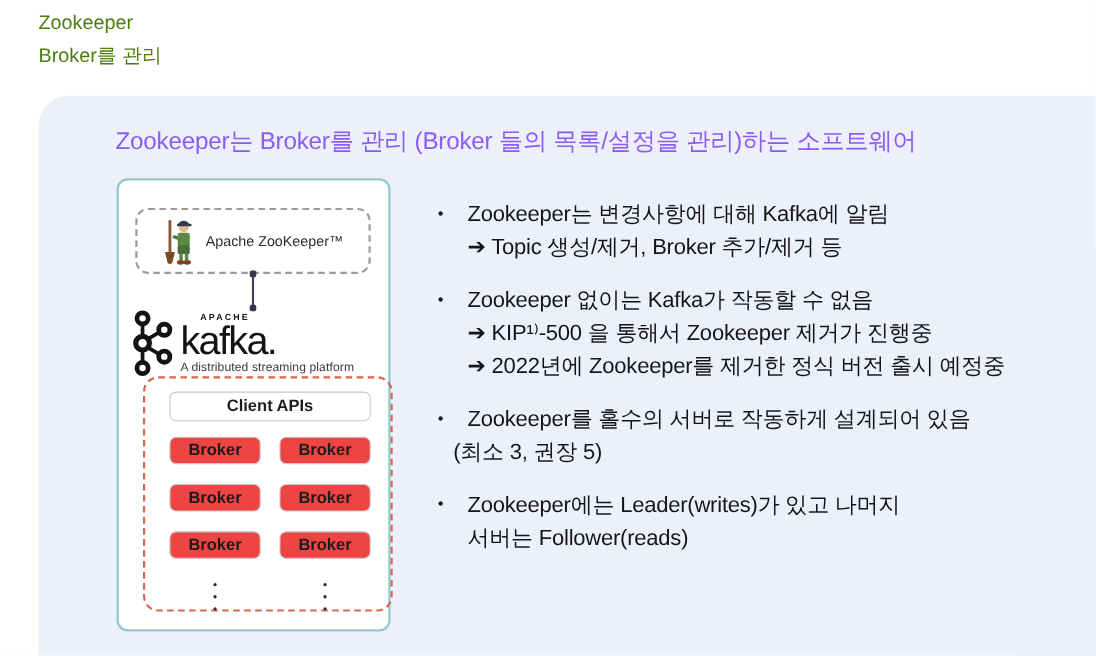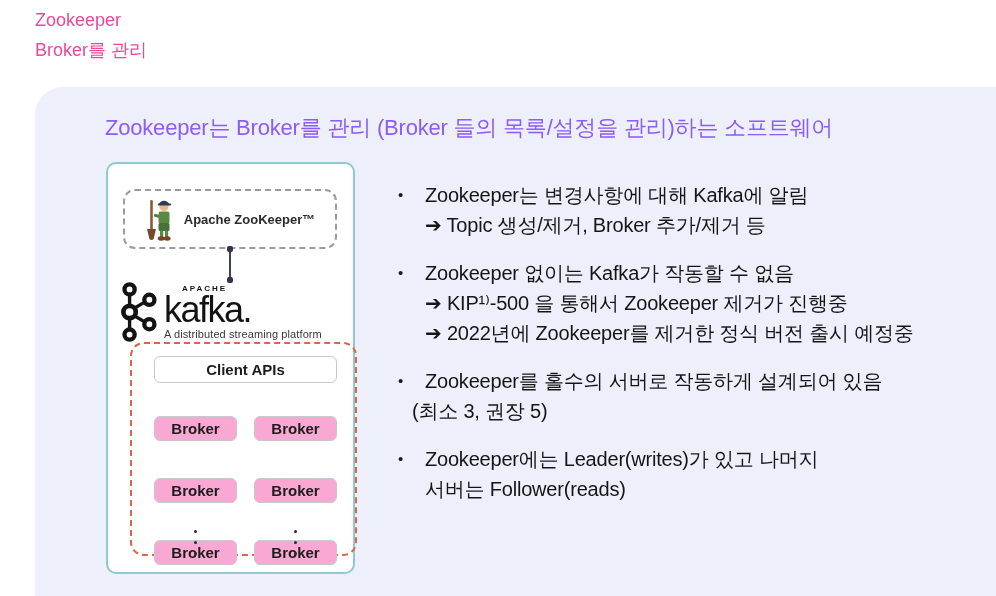--- a/index.html
+++ b/index.html
@@ -2,58 +2,58 @@
 <html><head>
 <meta charset="utf-8">
 <style>
   * { margin:0; padding:0; box-sizing:border-box; }
   html,body { width:996px; height:596px; overflow:hidden; background:#ffffff;
     font-family:"Liberation Sans","DejaVu Sans",sans-serif; color:#161616; }
 
   .page { position:relative; width:996px; height:596px; }
 
   
-  .page-heading { position:absolute; left:35px; top:5px; font-size:18px; line-height:30px; font-weight:500; color:#ec4899; }
+  .page-heading { position:absolute; left:35px; top:5px; font-size:18px; line-height:30px; font-weight:500; color:#4d7c0f; }
 
   
   .panel { position:absolute; left:35px; top:87px; right:-40px; bottom:-40px;
     background:#edf0fa; border-radius:28px; }
 
   .slide-title { position:absolute; left:70px; top:26px; font-size:22px; font-weight:500; color:#8b5cf6; letter-spacing:-0.2px; }
 
   
   .diagram { position:absolute; left:71px; top:75px; width:249px; height:412px;
     background:#ffffff; border:2px solid #8ec9cd; border-radius:10px; }
 
   .zk-box { position:absolute; left:15px; top:25px; width:214px; height:60px;
     border:2px dashed #9b9b9b; border-radius:12px;
     display:flex; align-items:center; justify-content:center; gap:7px; background:#fff; }
-  .zk-label { font-size:13px; font-weight:bold; color:#2b2b2b; }
+  .zk-label { font-size:13px; font-weight:normal; color:#2b2b2b; }
 
   .connector { position:absolute; left:121px; top:84px; width:2px; height:32px; background:#3e4057; }
   .connector .dot { position:absolute; left:-2px; width:6px; height:6px; background:#33344a; border-radius:2px; }
   .connector .dot.top { top:-2px; } .connector .dot.bot { bottom:-3px; }
 
   .kafka-logo { position:absolute; left:8px; top:116px; display:flex; align-items:center; }
   .kafka-text { display:flex; flex-direction:column; margin-left:2px; }
   .kafka-apache { font-size:8px; font-weight:bold; letter-spacing:2px; color:#141414; margin-left:18px; }
   .kafka-name { font-size:36px; font-weight:normal; letter-spacing:-1.5px; color:#131313; line-height:0.92; }
   .kafka-tagline { font-size:11px; color:#3a3a3a; margin-top:2px; letter-spacing:0.1px; }
 
   .cluster { position:absolute; left:22px; top:178px; width:227px; height:214px;
     border:2px dashed #d9664a; border-radius:14px; }
   .api-box { position:absolute; left:22px; top:12px; width:183px; height:27px;
     background:#fff; border:1.5px solid #c9c9c9; border-radius:6px;
     display:flex; align-items:center; justify-content:center;
     font-size:15px; font-weight:bold; color:#1c1c1c; }
   .broker-grid { position:absolute; left:22px; top:53px; width:183px;
     display:grid; grid-template-columns:83px 83px; column-gap:17px; row-gap:18px; }
-  .broker-box { height:25px; background:#f9a8d4; border:1.5px solid #c9c9c9; border-radius:6px;
+  .broker-box { height:25px; background:#ef4444; border:1.5px solid #c9c9c9; border-radius:6px;
     display:flex; align-items:center; justify-content:center;
-    font-size:15px; font-weight:bold; color:#1c1c1c;margin-top:19px; }
+    font-size:15px; font-weight:bold; color:#1c1c1c; }
   .dotcol { position:absolute; top:186px; width:83px; display:flex; flex-direction:column; align-items:center; gap:8px; }
   .dotcol.c1 { left:22px; } .dotcol.c2 { left:122px; }
   .dotcol i { width:3px; height:3px; border-radius:50%; background:#2c2c2c; }
 
   
   .bullets { position:absolute; left:360px; top:93px; width:600px; list-style:none; }
   .bullets li { display:flex; margin-bottom:18px; }
   .marker { width:30px; padding-left:3px; font-size:15px; line-height:30px; color:#1b1b1b; }
   .lines { flex:1; }
   .line { font-size:20px; line-height:30px; color:#151515; letter-spacing:-0.2px; }

